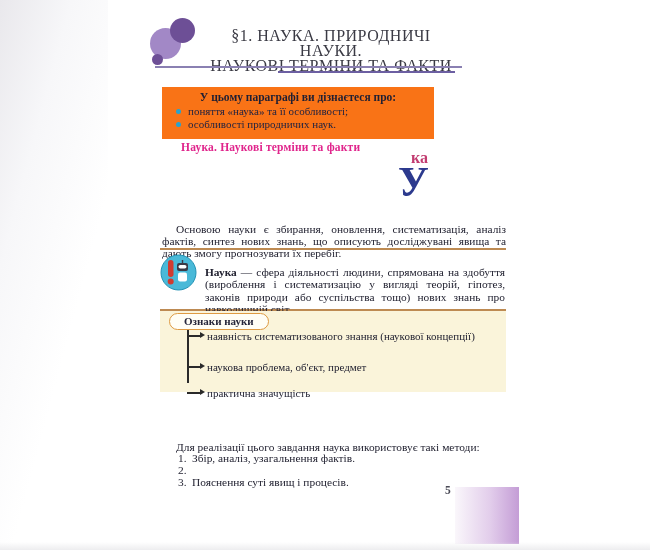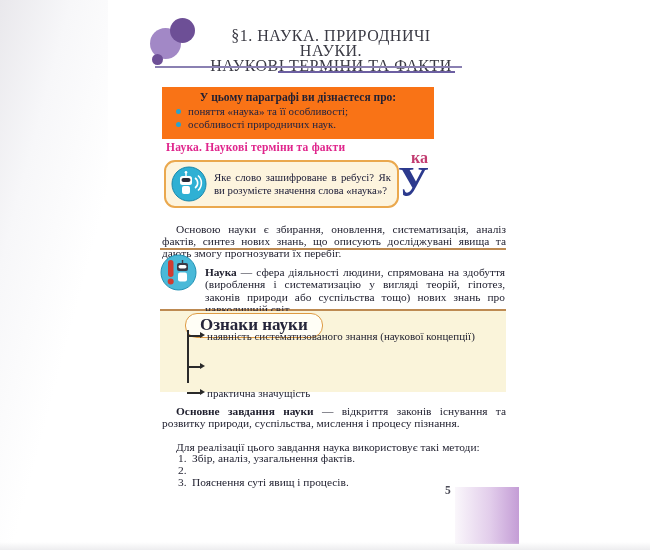--- a/index.html
+++ b/index.html
@@ -32,21 +32,21 @@
   .intro{
     position:absolute;left:162px;top:87px;width:272px;min-height:52px;
     background:#f97316;padding:4px 8px 5px 8px;box-sizing:border-box;
   }
   .intro-title{text-align:center;font-weight:bold;font-size:11.5px;color:#201f33;margin:0 0 2px 0;}
   .intro ul{margin:0;padding:0;list-style:none;}
   .intro li{display:flex;align-items:flex-start;font-size:11px;line-height:13.2px;color:#1d2142;}
   .intro .dot{flex:0 0 auto;width:5px;height:5px;border-radius:50%;background:#2aa2cc;margin:4px 7px 0 6px;}
 
   
-  .sect{position:absolute;left:166px;top:141px;font-weight:bold;font-size:11.5px;color:#e0258c;letter-spacing:.2px;}
+  .sect{position:absolute;left:181px;top:141px;font-weight:bold;font-size:11.5px;color:#e0258c;letter-spacing:.2px;}
 
   
   .qbox{
     position:absolute;left:164px;top:160px;width:235px;height:48px;
     background:#fdf4de;border:2px solid #eaa84e;border-radius:11px;
     display:flex;align-items:center;box-sizing:border-box;padding:3px 6px 3px 5px;
   }
   .qicon{flex:0 0 auto;width:36px;height:36px;margin-right:7px;}
   .qtext{font-size:10.8px;line-height:13px;color:#20203a;text-align:justify;}
 
@@ -69,23 +69,23 @@
   
   .defblock{position:absolute;left:160px;top:248px;width:346px;height:59px;
     border-top:2px solid #bd8a52;border-bottom:2px solid #bd8a52;}
   .deficon{position:absolute;left:0px;top:4px;width:37px;height:37px;}
   .deftext{position:absolute;left:45px;top:5px;width:300px;
     font-size:11.4px;line-height:12.1px;color:#232332;text-align:justify;}
 
   
   .diagram{position:absolute;left:160px;top:311px;width:346px;height:81px;background:#faf4da;}
   .pill{
-    position:absolute;left:25px;top:2px;padding:1px 14px 2px 14px;
+    position:absolute;left:9px;top:2px;padding:1px 14px 2px 14px;
     border:1.5px solid #de9a42;border-radius:12px;background:#fffef6;
-    font-weight:bold;font-size:17px;color:#26263a;
+    font-weight:bold;font-size:11px;color:#26263a;
   }
   .connector{position:absolute;left:27px;top:19px;width:1.6px;height:53px;background:#2a2a2a;}
   .diag-row{position:absolute;left:47px;width:292px;font-size:11px;line-height:12.6px;color:#232332;text-align:justify;}
   .diag-row .arrow{position:absolute;left:-20px;top:5px;width:13px;height:1.6px;background:#2a2a2a;}
   .diag-row .arrow::after{
     content:"";position:absolute;right:-5px;top:-3px;
     border-left:5px solid #2a2a2a;border-top:3.2px solid transparent;border-bottom:3.2px solid transparent;
   }
   .row1{top:19px;}
   .row2{top:50px;}
@@ -133,34 +133,20 @@
       </li>
       <li>
         <span class="dot"></span>
         <span>особливості природничих наук.</span>
       </li>
     </ul>
   </div>
 
   <div class="sect">Наука. Наукові терміни та факти</div>
 
-  <div class="qbox">
-    <svg class="qicon" viewBox="0 0 36 36">
-      <circle cx="18" cy="18" r="17" fill="#2fb0d4"></circle>
-      <circle cx="18" cy="18" r="17" fill="none" stroke="#1b87ab" stroke-width="1"></circle>
-      <rect x="9" y="10" width="12" height="9" rx="2.5" fill="#ffffff"></rect>
-      <rect x="10.5" y="12" width="9" height="4" rx="2" fill="#2a2a38"></rect>
-      <line x1="15" y1="7" x2="15" y2="10" stroke="#ffffff" stroke-width="1.5"></line>
-      <circle cx="15" cy="6.3" r="1.3" fill="#ffffff"></circle>
-      <rect x="11" y="20" width="8" height="8" rx="2" fill="#ffffff"></rect>
-      <path d="M24 12 a6 6 0 0 1 0 10" fill="none" stroke="#ffffff" stroke-width="1.6"></path>
-      <path d="M27 9.5 a10 10 0 0 1 0 15" fill="none" stroke="#ffffff" stroke-width="1.6"></path>
-    </svg>
-    <div class="qtext">Яке слово зашифроване в ребусі? Як ви розумієте значення слова «наука»?</div>
-  </div>
 
   <div class="rebus">
     <span class="ka">ка</span>
     <span class="u">У</span>
   </div>
 
   <p class="bodytext p1 ind">Основою науки є збирання, оновлення, систематизація, аналіз фактів, синтез нових знань, що описують досліджувані явища та дають змогу прогнозувати їх перебіг.</p>
 
   <div class="defblock">
     <svg class="deficon" viewBox="0 0 37 37">
@@ -178,28 +164,28 @@
 
   <div class="diagram">
     <div class="pill">Ознаки науки</div>
     <div class="connector"></div>
     <div class="diag-row row1">
       <span class="arrow"></span>
       <span>наявність систематизованого знання (наукової концепції)</span>
     </div>
     <div class="diag-row row2">
       <span class="arrow"></span>
+      <span>наукова проблема, об'єкт, предмет</span>
     </div>
     <div class="diag-row row3">
       <span class="arrow"></span>
       <span>практична значущість</span>
     </div>
   </div>
 
-  <p class="bodytext p2 ind"><b>Основне завдання науки</b><span> — відкриття законів існування та розвитку природи, суспільства, мислення і процесу пізнання.</span></p>
 
   <p class="bodytext p3 ind">Для реалізації цього завдання наука використовує такі методи:</p>
 
   <div class="methods">
     <div class="mrow">
       <span class="num">1.</span>
       <span>Збір, аналіз, узагальнення фактів.</span>
     </div>
     <div class="mrow">
       <span class="num">2.</span>

